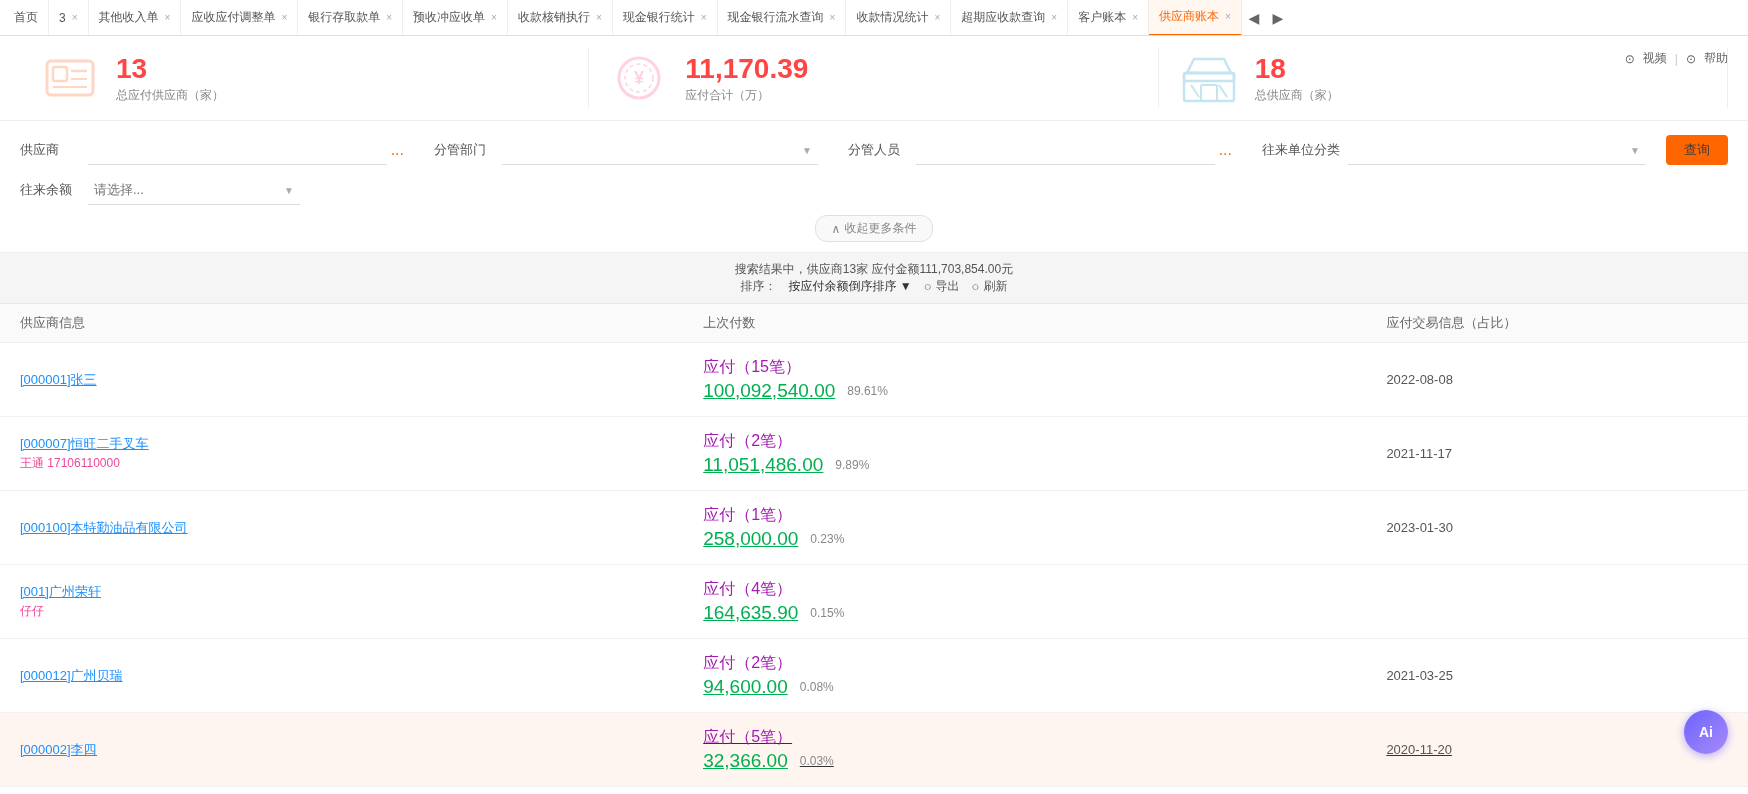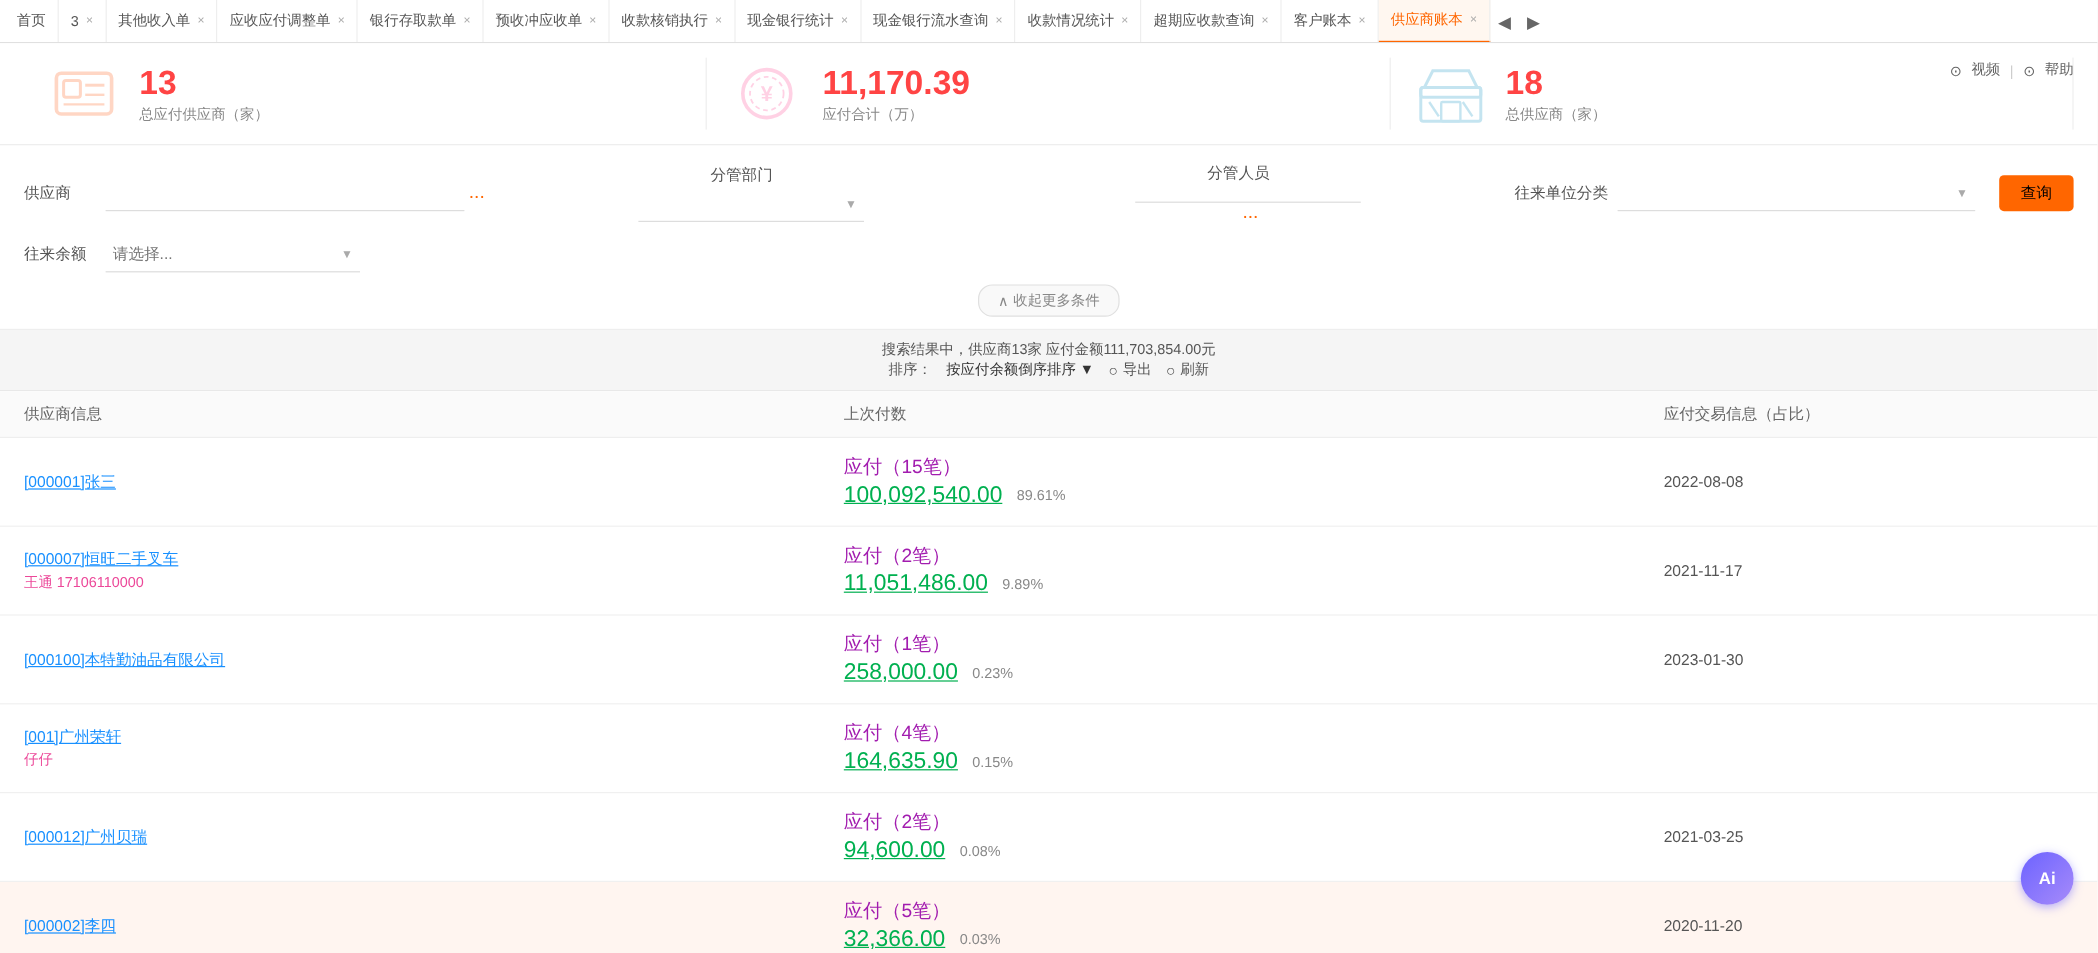--- a/index.html
+++ b/index.html
@@ -144,21 +144,21 @@
       pointer-events: none;
     }
     .form-dots {
       color: #ff6600;
       font-size: 16px;
       margin-left: 4px;
       cursor: pointer;
     }
     .search-btn {
       background: #ff6600;
-      color: #000000;
+      color: #404040;
       border: none;
       padding: 6px 18px;
       border-radius: 4px;
       cursor: pointer;
       font-size: 13px;
       margin-left: 20px;
     }
     .collapse-bar {
       display: flex;
       justify-content: center;
@@ -225,21 +225,21 @@
       color: #666;
       font-weight: 500;
     }
     .table-row {
       display: grid;
       grid-template-columns: 2fr 2fr 1fr;
       padding: 14px 20px;
       border-bottom: 1px solid #f0f0f0;
       align-items: center;
     }
-    .table-row.highlighted { background: #fff5f0; }
+    .table-row.highlighted { background: #fff5f0; text-decoration: underline; }
     .supplier-name {
       color: #1890ff;
       text-decoration: underline;
       cursor: pointer;
       font-size: 13px;
     }
     .supplier-sub {
       font-size: 12px;
       color: #ec4899;
       margin-top: 2px;
@@ -376,28 +376,28 @@
   </div>
 </div>
 
 <div class="search-form">
   <div class="form-row">
     <div class="form-item">
       <span class="form-label">供应商</span>
       <input type="text" class="form-input" style="">
       <span class="form-dots">...</span>
     </div>
-    <div class="form-item" style="margin-left:30px;flex-direction:column;">
+    <div class="form-item" style="margin-left:30px;">
       <span class="form-label">分管部门</span>
       <div class="select-wrapper">
         <input type="text" class="form-input" style="">
         <span class="chevron">▼</span>
       </div>
     </div>
-    <div class="form-item" style="margin-left:30px;flex-direction:column;">
+    <div class="form-item" style="margin-left:30px;">
       <span class="form-label">分管人员</span>
       <input type="text" class="form-input" style="">
       <span class="form-dots">...</span>
     </div>
     <div class="form-item" style="margin-left:30px;">
       <span class="form-label">往来单位分类</span>
       <div class="select-wrapper">
         <input type="text" class="form-input" style="">
         <span class="chevron">▼</span>
       </div>

